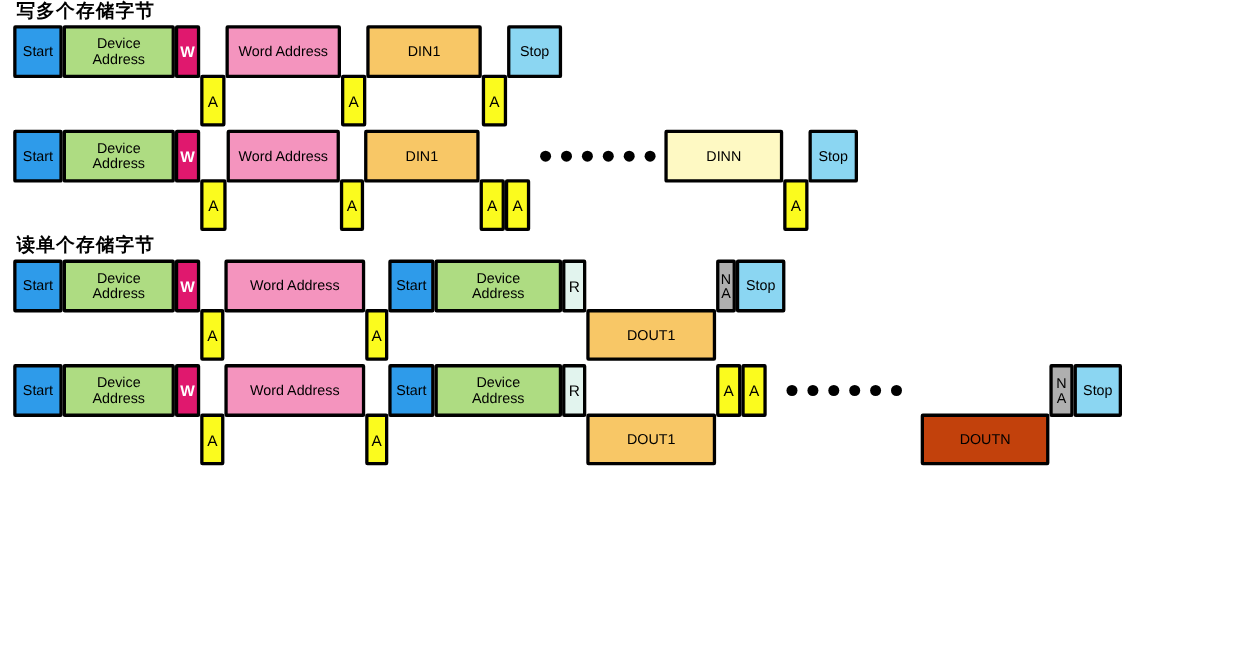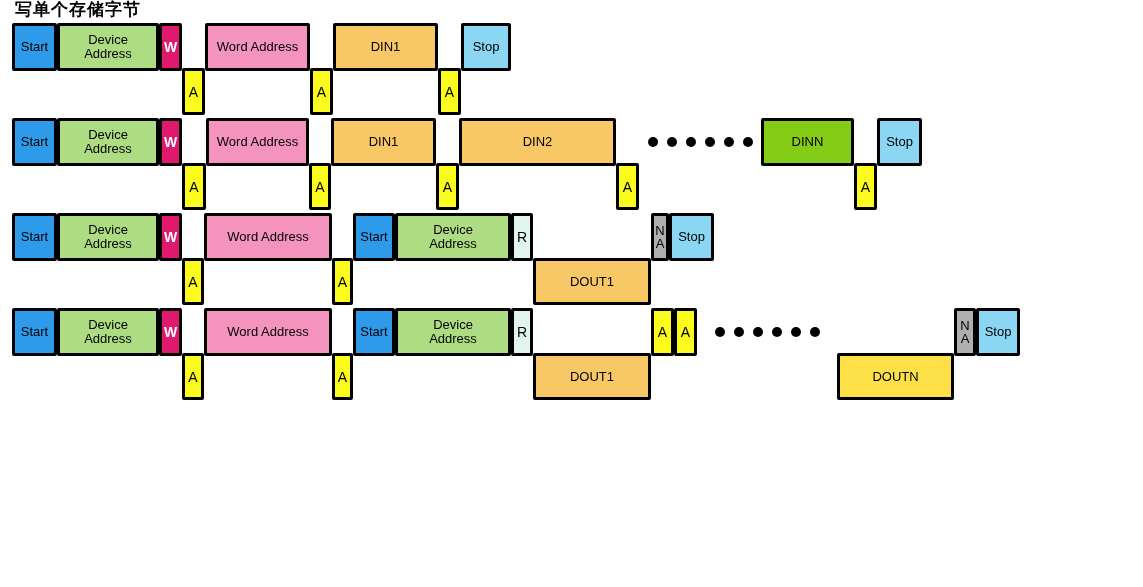--- a/index.html
+++ b/index.html
@@ -39,21 +39,21 @@
     box-sizing:border-box;flex:none;height:48px;
     display:flex;align-items:center;justify-content:center;gap:9px;
   }
   .dot{width:10px;height:10px;border-radius:50%;background:#000;flex:none;}
 </style>
 </head>
 <body>
 
 <div id="diagram">
     <section class="seq seq-0">
-      <h2 class="seq-title">写单个存储字节</h2>
+      <h2 class="seq-title">写多个存储字节</h2>
       <div class="blocks">
         <div class="block top block-start" style="width: 45px; background: rgb(46, 155, 234);">
           <span class="blabel">Start</span>
         </div>
         <div class="block top block-device-address" style="width: 102px; background: rgb(174, 220, 130);">
           <span class="blabel">Device
 Address</span>
         </div>
         <div class="block top block-write-bit" style="width: 23px; background: rgb(224, 24, 110);">
           <span class="blabel">W</span>
@@ -98,46 +98,44 @@
         </div>
         <div class="block down block-ack" style="width: 22px; background: rgb(251, 251, 30);">
           <span class="blabel">A</span>
         </div>
         <div class="block top block-data-byte" style="width: 105px; background: rgb(248, 199, 102);">
           <span class="blabel">DIN1</span>
         </div>
         <div class="block down block-ack" style="width: 23px; background: rgb(251, 251, 30);">
           <span class="blabel">A</span>
         </div>
-        <div class="block top block-data-byte" style="width: 157px; background: rgb(248, 199, 102);">
-          <span class="blabel">DIN2</span>
-        </div>
         <div class="block down block-ack" style="width: 23px; background: rgb(251, 251, 30);">
           <span class="blabel">A</span>
         </div>
         <div class="dots" style="width: 122px;">
           <span class="dot"></span>
           <span class="dot"></span>
           <span class="dot"></span>
           <span class="dot"></span>
           <span class="dot"></span>
           <span class="dot"></span>
         </div>
-        <div class="block top block-data-byte" style="width: 93px; background: #84cc16;">
+        <div class="block top block-data-byte" style="width: 108px; background: #fef9c3;">
           <span class="blabel">DINN</span>
         </div>
         <div class="block down block-ack" style="width: 23px; background: rgb(251, 251, 30);">
           <span class="blabel">A</span>
         </div>
         <div class="block top block-stop" style="width: 45px; background: rgb(139, 214, 242);">
           <span class="blabel">Stop</span>
         </div>
       </div>
     </section>
     <section class="seq seq-2">
+      <h2 class="seq-title">读单个存储字节</h2>
       <div class="blocks">
         <div class="block top block-start" style="width: 45px; background: rgb(46, 155, 234);">
           <span class="blabel">Start</span>
         </div>
         <div class="block top block-device-address" style="width: 102px; background: rgb(174, 220, 130);">
           <span class="blabel">Device
 Address</span>
         </div>
         <div class="block top block-write-bit" style="width: 23px; background: rgb(224, 24, 110);">
           <span class="blabel">W</span>
@@ -214,21 +212,21 @@
           <span class="blabel">A</span>
         </div>
         <div class="dots" style="width: 140px;">
           <span class="dot"></span>
           <span class="dot"></span>
           <span class="dot"></span>
           <span class="dot"></span>
           <span class="dot"></span>
           <span class="dot"></span>
         </div>
-        <div class="block down block-data-byte" style="width: 117px; background: #fde047;">
+        <div class="block down block-data-byte" style="width: 117px; background: #c2410c;">
           <span class="blabel">DOUTN</span>
         </div>
         <div class="block top block-nack" style="width: 22px; background: rgb(175, 175, 175);">
           <span class="blabel">N
 A</span>
         </div>
         <div class="block top block-stop" style="width: 44px; background: rgb(139, 214, 242);">
           <span class="blabel">Stop</span>
         </div>
       </div>

